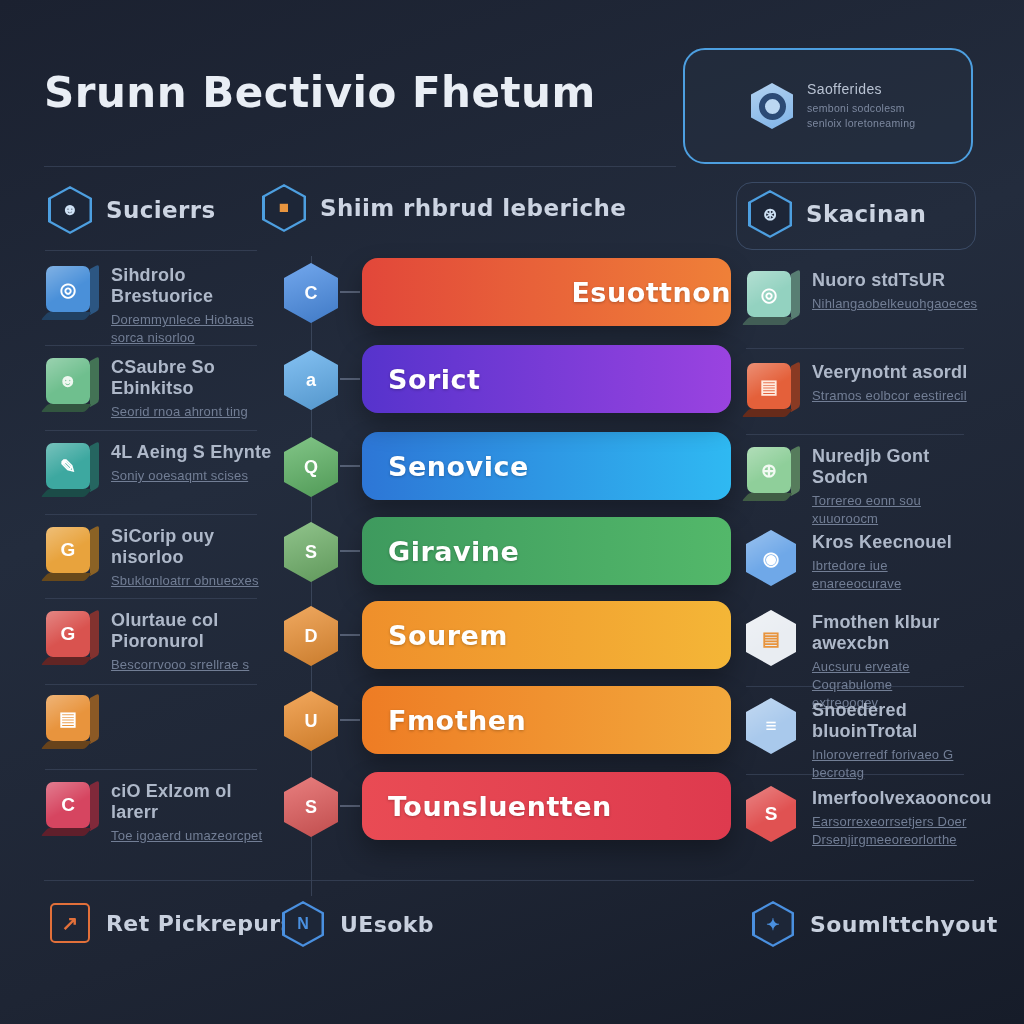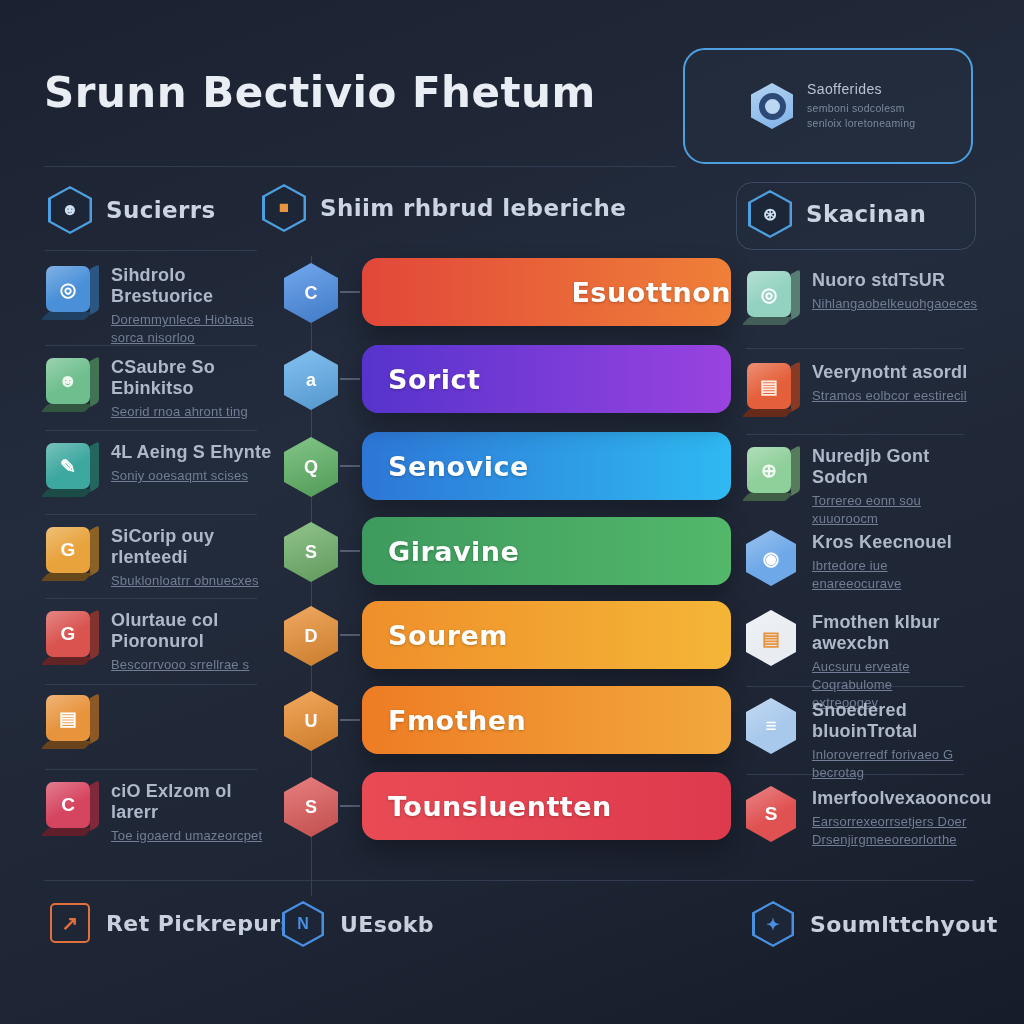--- a/index.html
+++ b/index.html
@@ -166,21 +166,21 @@
   </div>
   <div class="side-row left-row" style="left:45px;top:524px;">
     <span class="icon3d" style="--c: #e8a33d; --g: #ffffff;">
         <span class="sidef"></span>
         <span class="bottomf"></span>
         <span class="face">
           <span class="glyph">G</span>
         </span>
       </span>
     <span class="row-text">
-        <span class="row-title">SiCorip ouy rlenteedi</span>
+        <span class="row-title">SiCorip ouy nisorloo</span>
         <span class="row-sub">Sbuklonloatrr obnuecxes</span>
       </span>
   </div>
   <div class="side-row left-row" style="left:45px;top:608px;">
     <span class="icon3d" style="--c: #d9534f; --g: #ffffff;">
         <span class="sidef"></span>
         <span class="bottomf"></span>
         <span class="face">
           <span class="glyph">G</span>
         </span>

